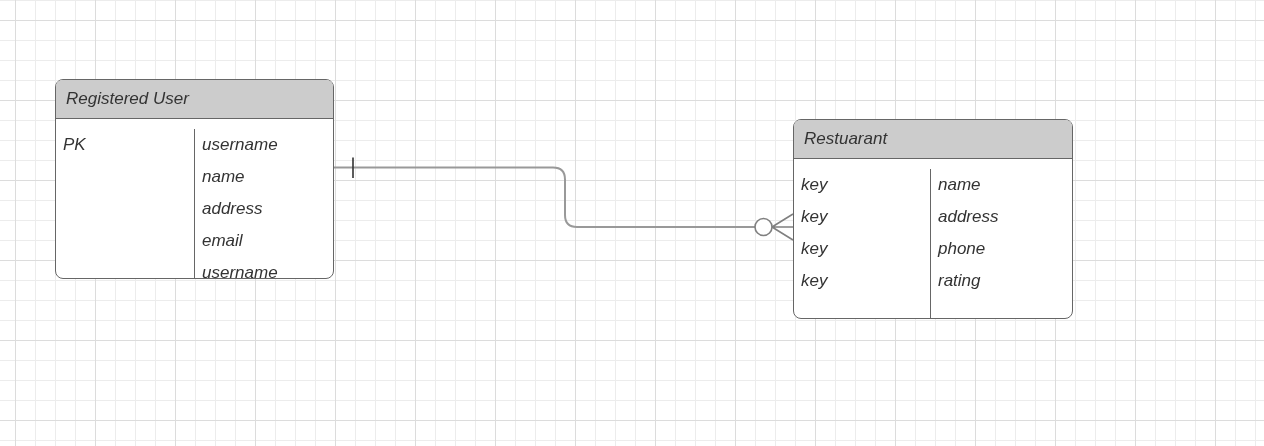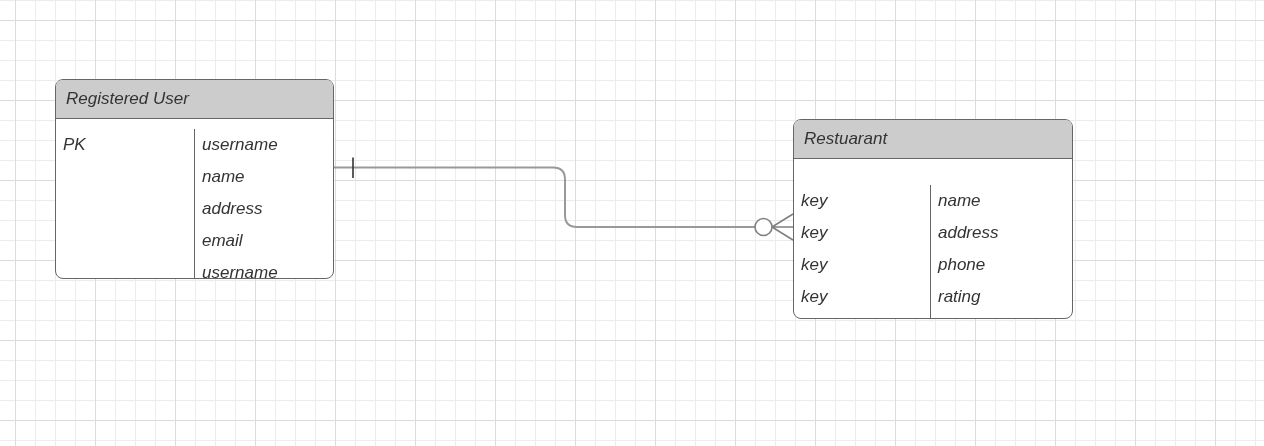--- a/index.html
+++ b/index.html
@@ -99,21 +99,21 @@
       <div class="entity-col attrs">
         <div class="cell">username</div>
         <div class="cell">name</div>
         <div class="cell">address</div>
         <div class="cell">email</div>
         <div class="cell">username</div>
       </div>
     </div>
   </div>
 
-  <div class="entity restuarant" style="left:793px; top:119px; width:280px; height:200px;gap:16px;">
+  <div class="entity restuarant" style="left:793px; top:119px; width:280px; height:200px;">
     <div class="entity-header">Restuarant</div>
     <div class="entity-body">
       <div class="entity-col keys">
         <div class="cell">key</div>
         <div class="cell">key</div>
         <div class="cell">key</div>
         <div class="cell">key</div>
       </div>
       <div class="entity-col attrs">
         <div class="cell">name</div>

